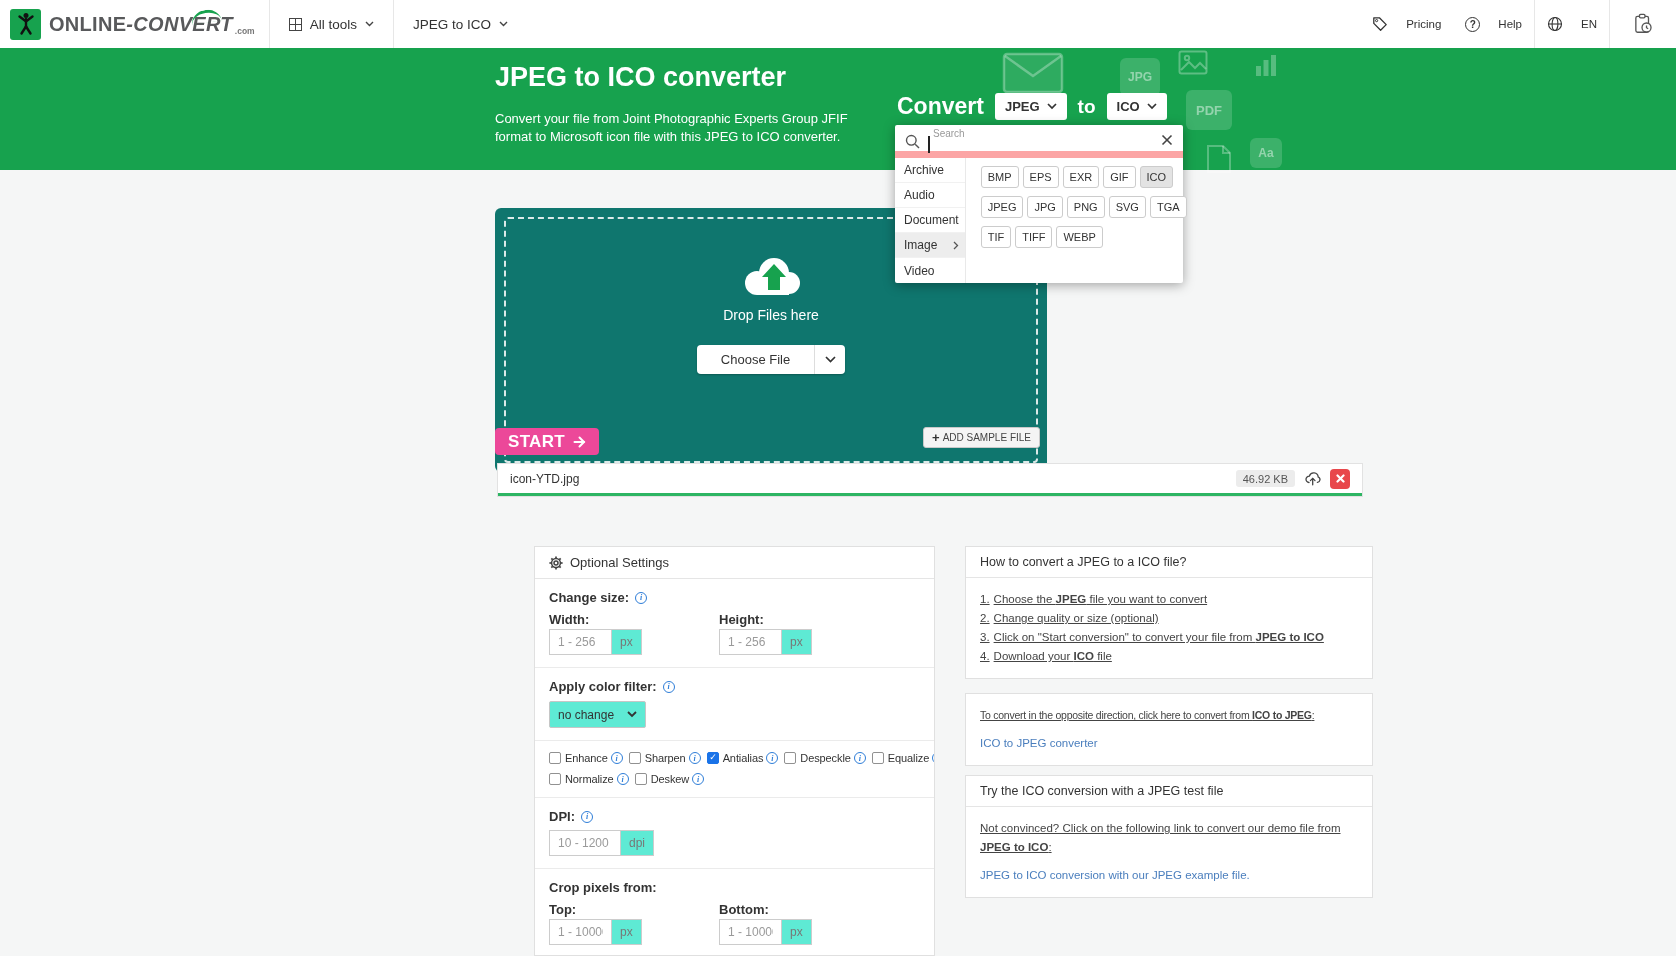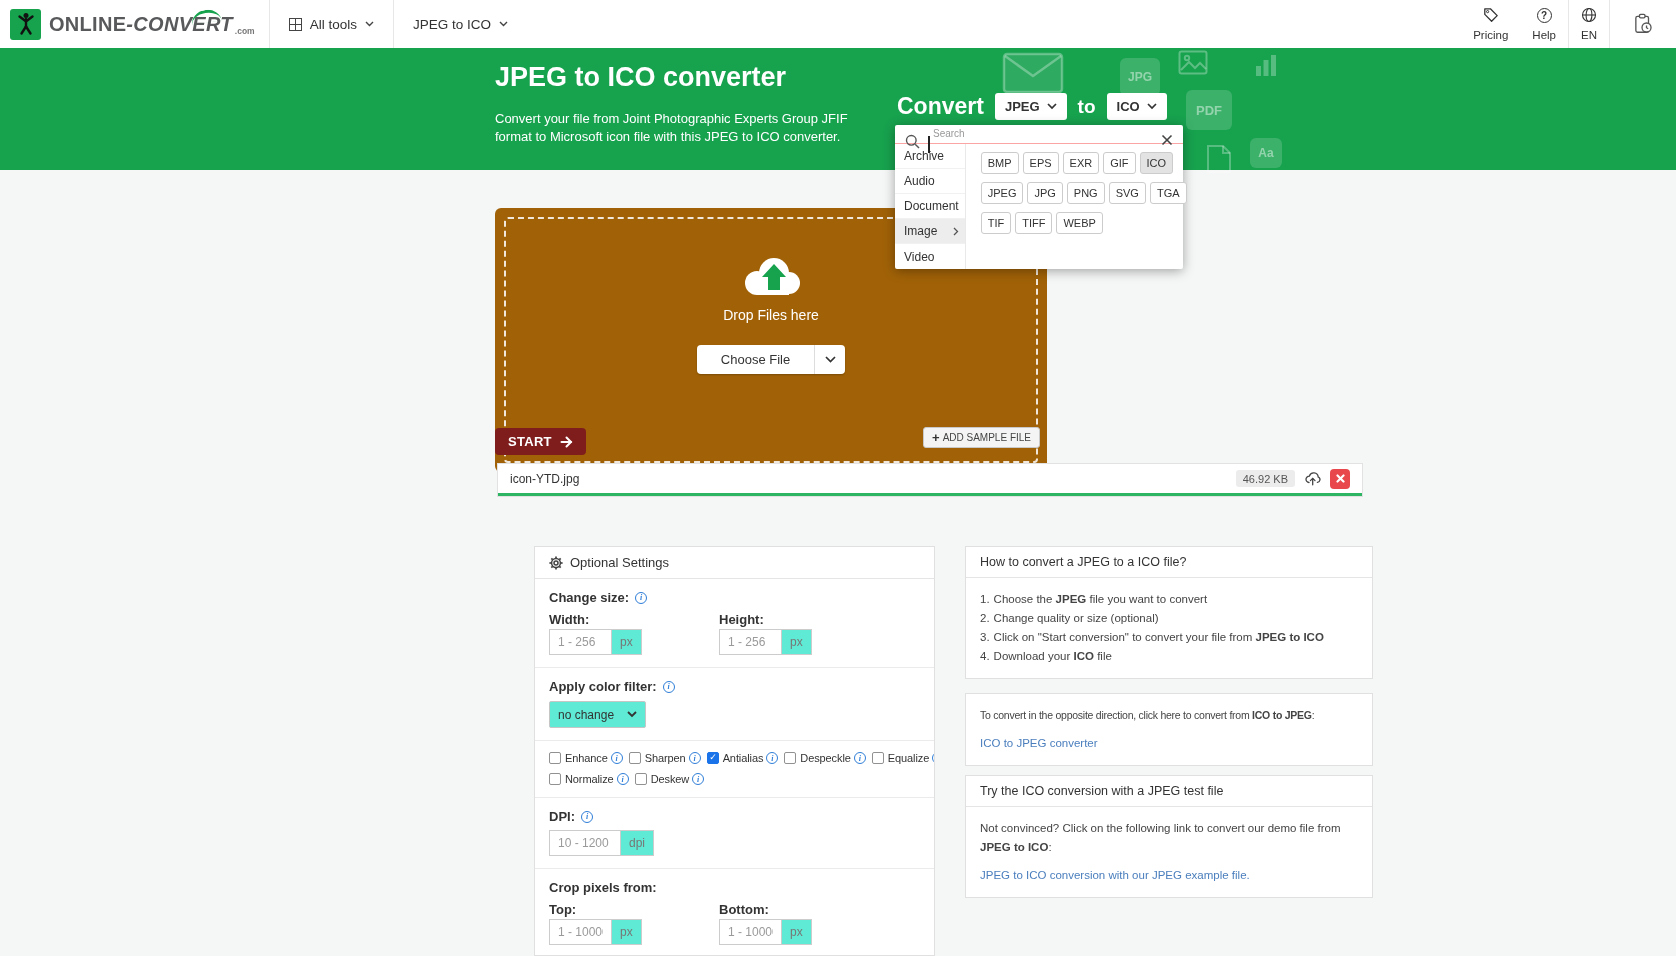--- a/index.html
+++ b/index.html
@@ -10,67 +10,67 @@
   .topnav{position:absolute;top:0;left:0;width:100%;height:48px;background:#fff;display:flex;align-items:stretch;z-index:30;}
   .brand{display:flex;align-items:center;gap:8px;padding:0 14px 0 10px;cursor:pointer;}
   .logo-box{width:31px;height:31px;background:#17a24e;border-radius:3px;display:flex;align-items:center;justify-content:center;}
   .brand-text{position:relative;display:flex;align-items:baseline;color:#58595b;font-size:20px;font-weight:800;letter-spacing:.3px;}
   .b-convert{font-style:italic;}
   .b-swoosh{position:absolute;right:34px;top:-3px;width:30px;height:13px;border-top:3.5px solid #17a24e;border-radius:50% 50% 0 0 / 100% 100% 0 0;transform:rotate(-9deg);}
   .b-com{font-size:8.5px;font-weight:700;color:#777;margin-left:2px;align-self:flex-end;letter-spacing:0;}
   .nav-item{display:flex;align-items:center;gap:8px;padding:0 19px;font-size:13.5px;color:#333;border-left:1px solid #e7e7e7;cursor:pointer;}
   .nav-item:last-of-type{border-right:1px solid #e7e7e7;}
   .nav-spacer{flex:1;}
-  .nav-icon-item{display:flex;flex-direction:column;align-items:center;justify-content:center;gap:6px;padding:0 12px;font-size:11.5px;color:#333;cursor:pointer;}
+  .nav-icon-item{display:flex;flex-direction:row;align-items:center;justify-content:center;gap:18px;padding:0 12px;font-size:11.5px;color:#333;cursor:pointer;}
   .nav-divider{width:1px;background:#e7e7e7;margin:0;}
   .q-circle{width:15px;height:15px;border:1.4px solid #333;border-radius:50%;display:flex;align-items:center;justify-content:center;font-size:10px;font-weight:700;color:#333;}
   .q-circle::before{content:"?";}
   .clip-item{padding:0 22px;}
 
   
   .hero{position:absolute;top:48px;left:0;width:100%;height:122px;background:#17a24e;z-index:1;}
   .hero-title{position:absolute;left:495px;top:14px;font-size:27px;font-weight:700;color:#fff;}
   .hero-desc{position:absolute;left:495px;top:62px;width:392px;font-size:13px;line-height:18px;color:#fff;}
   .convert-row{position:absolute;left:897px;top:45px;display:flex;align-items:center;gap:11px;z-index:2;}
   .convert-label{font-size:23px;font-weight:700;color:#fff;}
   .to-label{font-size:19px;font-weight:700;color:#fff;}
   .fmt-select{background:#fff;border:none;border-radius:3px;height:27px;padding:0 10px;font-size:13px;font-weight:700;color:#333;display:flex;align-items:center;gap:7px;cursor:pointer;font-family:inherit;}
   
   .decor{position:absolute;pointer-events:none;}
   .decor-badge{background:rgba(255,255,255,.16);border-radius:6px;display:flex;align-items:center;justify-content:center;font-weight:700;color:rgba(255,255,255,.45);}
 
   
   .format-dropdown{position:absolute;left:895px;top:125px;width:288px;background:#fff;border-radius:2px;box-shadow:0 2px 12px rgba(0,0,0,.35);z-index:20;}
-  .fd-search{position:relative;height:19px;border-bottom:1px solid #fca5a5;}
+  .fd-search{position:relative;height:33px;border-bottom:7px solid #fca5a5;}
   .fd-search .search-ic{position:absolute;left:10px;top:9px;}
   .fd-search-label{position:absolute;left:38px;top:3px;font-size:10px;color:#999;}
   .fd-caret{position:absolute;left:33px;top:11px;width:1.5px;height:17px;background:#222;animation:blink 1.1s steps(1) infinite;}
   @keyframes blink{50%{opacity:0;}}
   .fd-close{position:absolute;right:9px;top:8px;background:none;border:none;cursor:pointer;line-height:0;}
   .fd-body{display:flex;gap:7px;}
   .fd-cats{width:80px;border-right:1px solid #e9e9e9;list-style:none;}
   .fd-cat{height:25px;padding:0 6px 0 9px;font-size:12px;color:#333;border-bottom:1px solid #f1f1f1;display:flex;align-items:center;justify-content:space-between;cursor:pointer;}
   .fd-cat:last-child{border-bottom:none;}
   .fd-cat.active{background:#ededed;}
   .fd-formats{flex:1;padding:8px 8px;}
   .fd-row{display:flex;gap:4px;margin-bottom:8px;}
   .fmt-btn{border:1px solid #ccc;border-radius:3px;background:#fff;padding:4px 6px;font-size:11px;color:#333;cursor:pointer;font-family:inherit;}
   .fmt-btn.selected{background:#e3e3e3;}
 
   
-  .dropzone{position:absolute;left:495px;top:208px;width:552px;height:264px;background:#a16207;border-radius:6px;cursor:pointer;}
+  .dropzone{position:absolute;left:495px;top:208px;width:552px;height:264px;background:#0f766e;border-radius:6px;cursor:pointer;}
   .dz-dash{position:absolute;inset:9px;border:2px dashed rgba(255,255,255,.85);border-radius:4px;display:flex;flex-direction:column;align-items:center;}
   .dz-cloud{margin-top:31px;}
   .dz-label{margin-top:7px;font-size:14px;color:#fff;}
   .choose-file{margin-top:22px;display:flex;height:29px;border-radius:4px;overflow:hidden;box-shadow:0 1px 2px rgba(0,0,0,.25);}
   .cf-main{padding:0 24px;font-size:13px;color:#333;background:#fff;border:none;border-right:1px solid #ddd;cursor:pointer;font-family:inherit;}
   .cf-caret{width:30px;background:#fff;border:none;display:flex;align-items:center;justify-content:center;cursor:pointer;}
 
   
-  .start-btn{position:absolute;left:495px;top:428px;height:27px;background:#7f1d1d;color:#fff;border:none;border-radius:4px;padding:0 13px;font-size:13px;font-weight:700;letter-spacing:.3px;display:flex;align-items:center;gap:8px;cursor:pointer;font-family:inherit;}
+  .start-btn{position:absolute;left:495px;top:428px;height:27px;background:#ec4899;color:#fff;border:none;border-radius:4px;padding:0 13px;font-size:17px;font-weight:700;letter-spacing:.3px;display:flex;align-items:center;gap:8px;cursor:pointer;font-family:inherit;}
   .add-sample{position:absolute;right:636px;top:427px;height:21px;border:1px solid #c9c9c9;background:#f4f4f4;border-radius:3px;font-size:10px;color:#444;display:flex;align-items:center;padding:0 8px;gap:3px;cursor:pointer;font-family:inherit;}
   .plus-ic{font-size:13px;font-weight:700;color:#333;line-height:1;}
   .plus-ic::before{content:"+";}
 
   
   .file-row{position:absolute;left:497px;top:463px;width:866px;height:34px;background:#fff;border:1px solid #e2e2e2;display:flex;align-items:center;padding:0 12px 3px 12px;}
   .file-name{font-size:12px;color:#333;}
   .file-right{margin-left:auto;display:flex;align-items:center;gap:9px;}
   .file-size{background:#ececec;border-radius:3px;padding:2.5px 7px;font-size:11px;color:#555;}
   .file-remove{width:20px;height:20px;background:#e8474b;border:none;border-radius:4px;display:flex;align-items:center;justify-content:center;cursor:pointer;}
@@ -95,21 +95,21 @@
   .cb{width:12px;height:12px;border:1px solid #919191;border-radius:2px;background:#fff;position:relative;flex:none;}
   .cb.checked{background:#1a73e8;border-color:#1a73e8;}
   .cb.checked::after{content:"\2713";color:#fff;font-size:9px;position:absolute;top:-1px;left:1.5px;}
   .cb-label{font-size:11px;color:#333;margin:0 3px 0 4px;letter-spacing:-.1px;}
   .info-i{width:12px;height:12px;border:1px solid #2f7ed8;border-radius:50%;color:#2f7ed8;font-size:8px;display:inline-flex;align-items:center;justify-content:center;font-style:italic;font-weight:700;font-family:"Liberation Serif",serif;flex:none;cursor:pointer;}
   .info-i::before{content:"i";}
 
   
   .rp{position:absolute;left:965px;width:408px;background:#fff;border:1px solid #e0e0e0;}
   .rp-header{padding:8px 14px;border-bottom:1px solid #e5e5e5;font-size:12.5px;color:#333;}
-  .rp-body{padding:12px 14px;font-size:11.5px;color:#444;line-height:19px;}
+  .rp-body{padding:12px 14px;font-size:11.5px;color:#444;line-height:19px;text-decoration:underline;}
   .rp1{top:546px;}
   .rp2{top:693px;}
   .rp3{top:775px;}
   .howto-step .num{margin-right:4px;}
   .oneline{font-size:10.5px;letter-spacing:-.25px;white-space:nowrap;}
   .rp-link{display:inline-block;margin-top:9px;color:#4a7ebd;font-size:11.5px;cursor:pointer;text-decoration:none;}
   svg{display:block;}
 </style>
 </head>
 <body>

